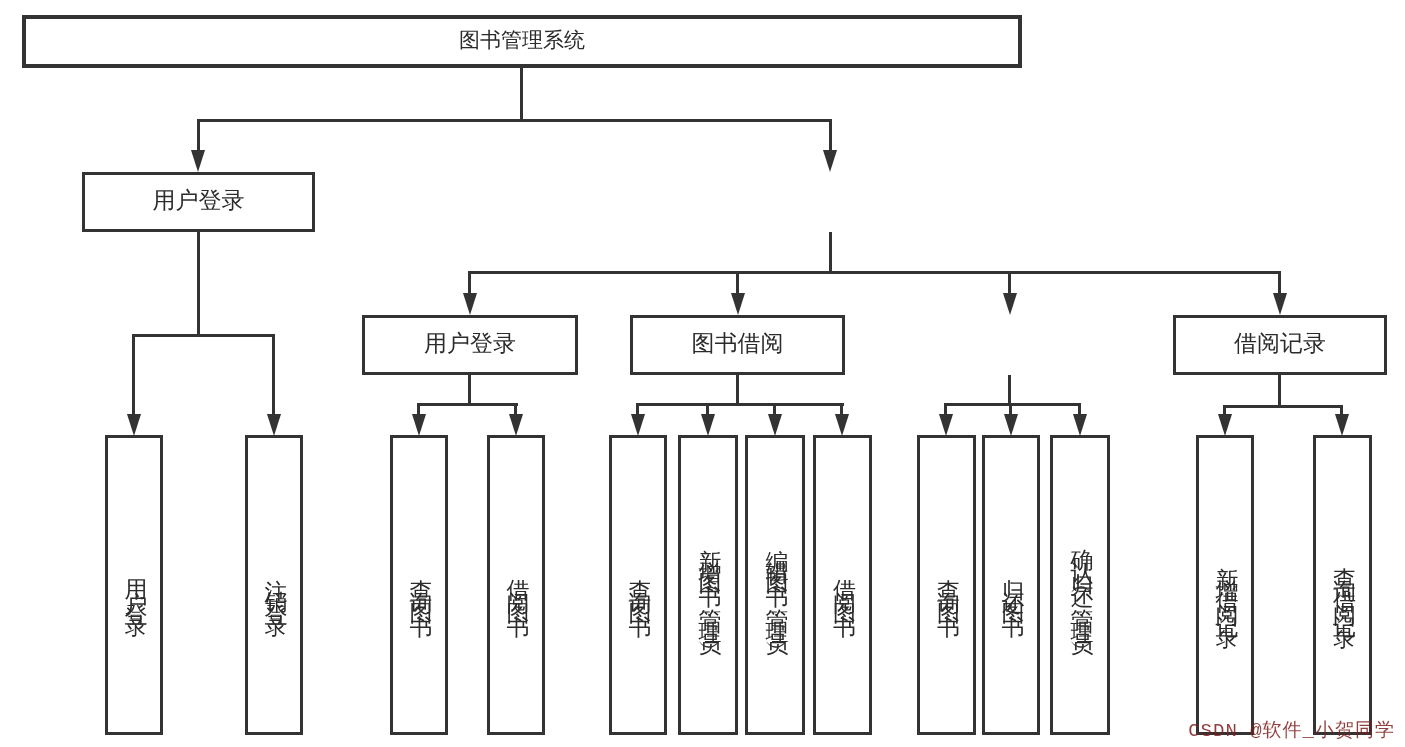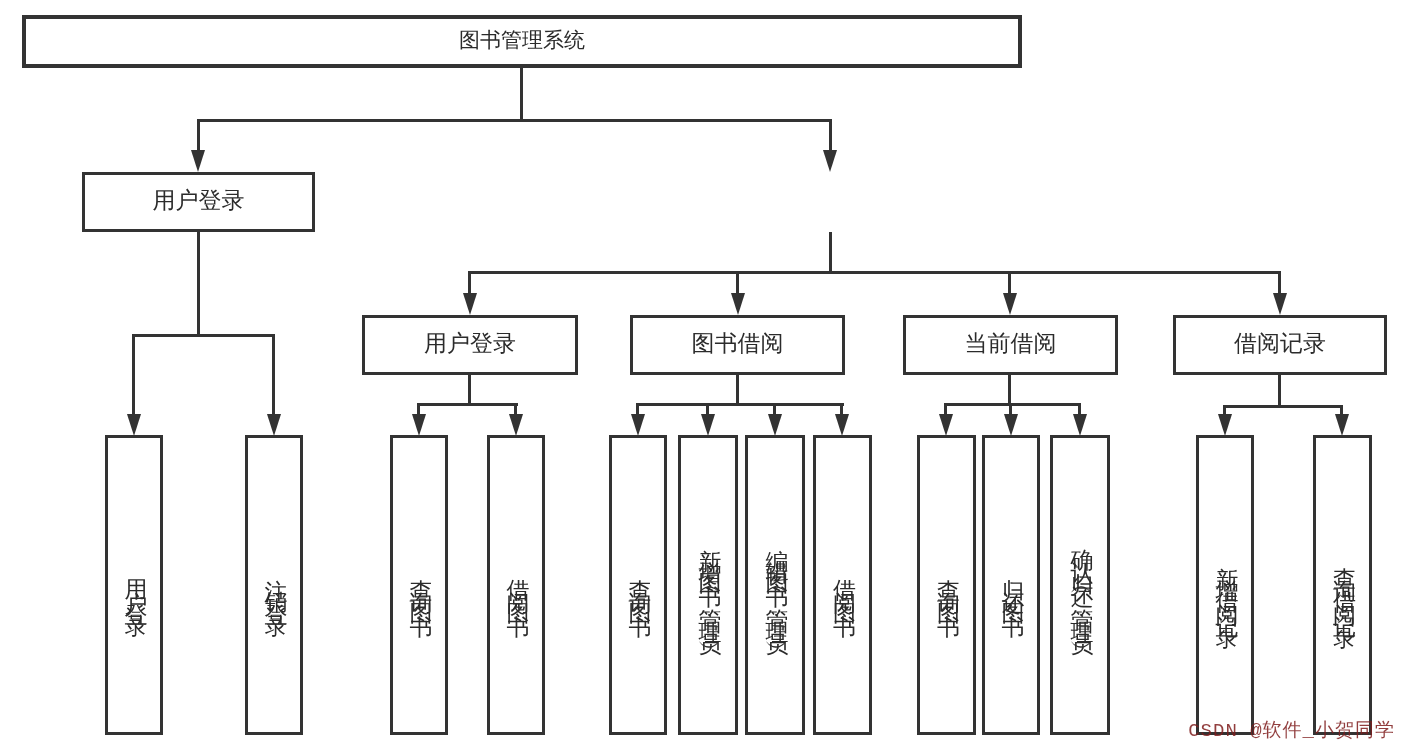--- a/index.html
+++ b/index.html
@@ -32,21 +32,20 @@
 <body>
 
 <div class="canvas">
 
   <div class="node root" style="left:22px; top:15px; width:1000px; height:53px;">图书管理系统</div>
 
   <div class="node" style="left:82px; top:172px; width:233px; height:60px;">用户登录</div>
 
   <div class="node" style="left:362px; top:315px; width:216px; height:60px;">用户登录</div>
   <div class="node" style="left:630px; top:315px; width:215px; height:60px;">图书借阅</div>
-  <div class="node" style="left:903px; top:315px; width:215px; height:60px;">当前借阅</div>
   <div class="node" style="left:1173px; top:315px; width:214px; height:60px;">借阅记录</div>
 
   <div class="node v" style="left:105px; top:435px; width:58px; height:300px;">用户登录</div>
   <div class="node v" style="left:245px; top:435px; width:58px; height:300px;">注销登录</div>
 
   <div class="node v" style="left:390px; top:435px; width:58px; height:300px;">查询图书</div>
   <div class="node v" style="left:487px; top:435px; width:58px; height:300px;">借阅图书</div>
 
   <div class="node v" style="left:609px; top:435px; width:58px; height:300px;">查询图书</div>
   <div class="node v" style="left:678px; top:435px; width:60px; height:300px;">新增图书（管理员）</div>

